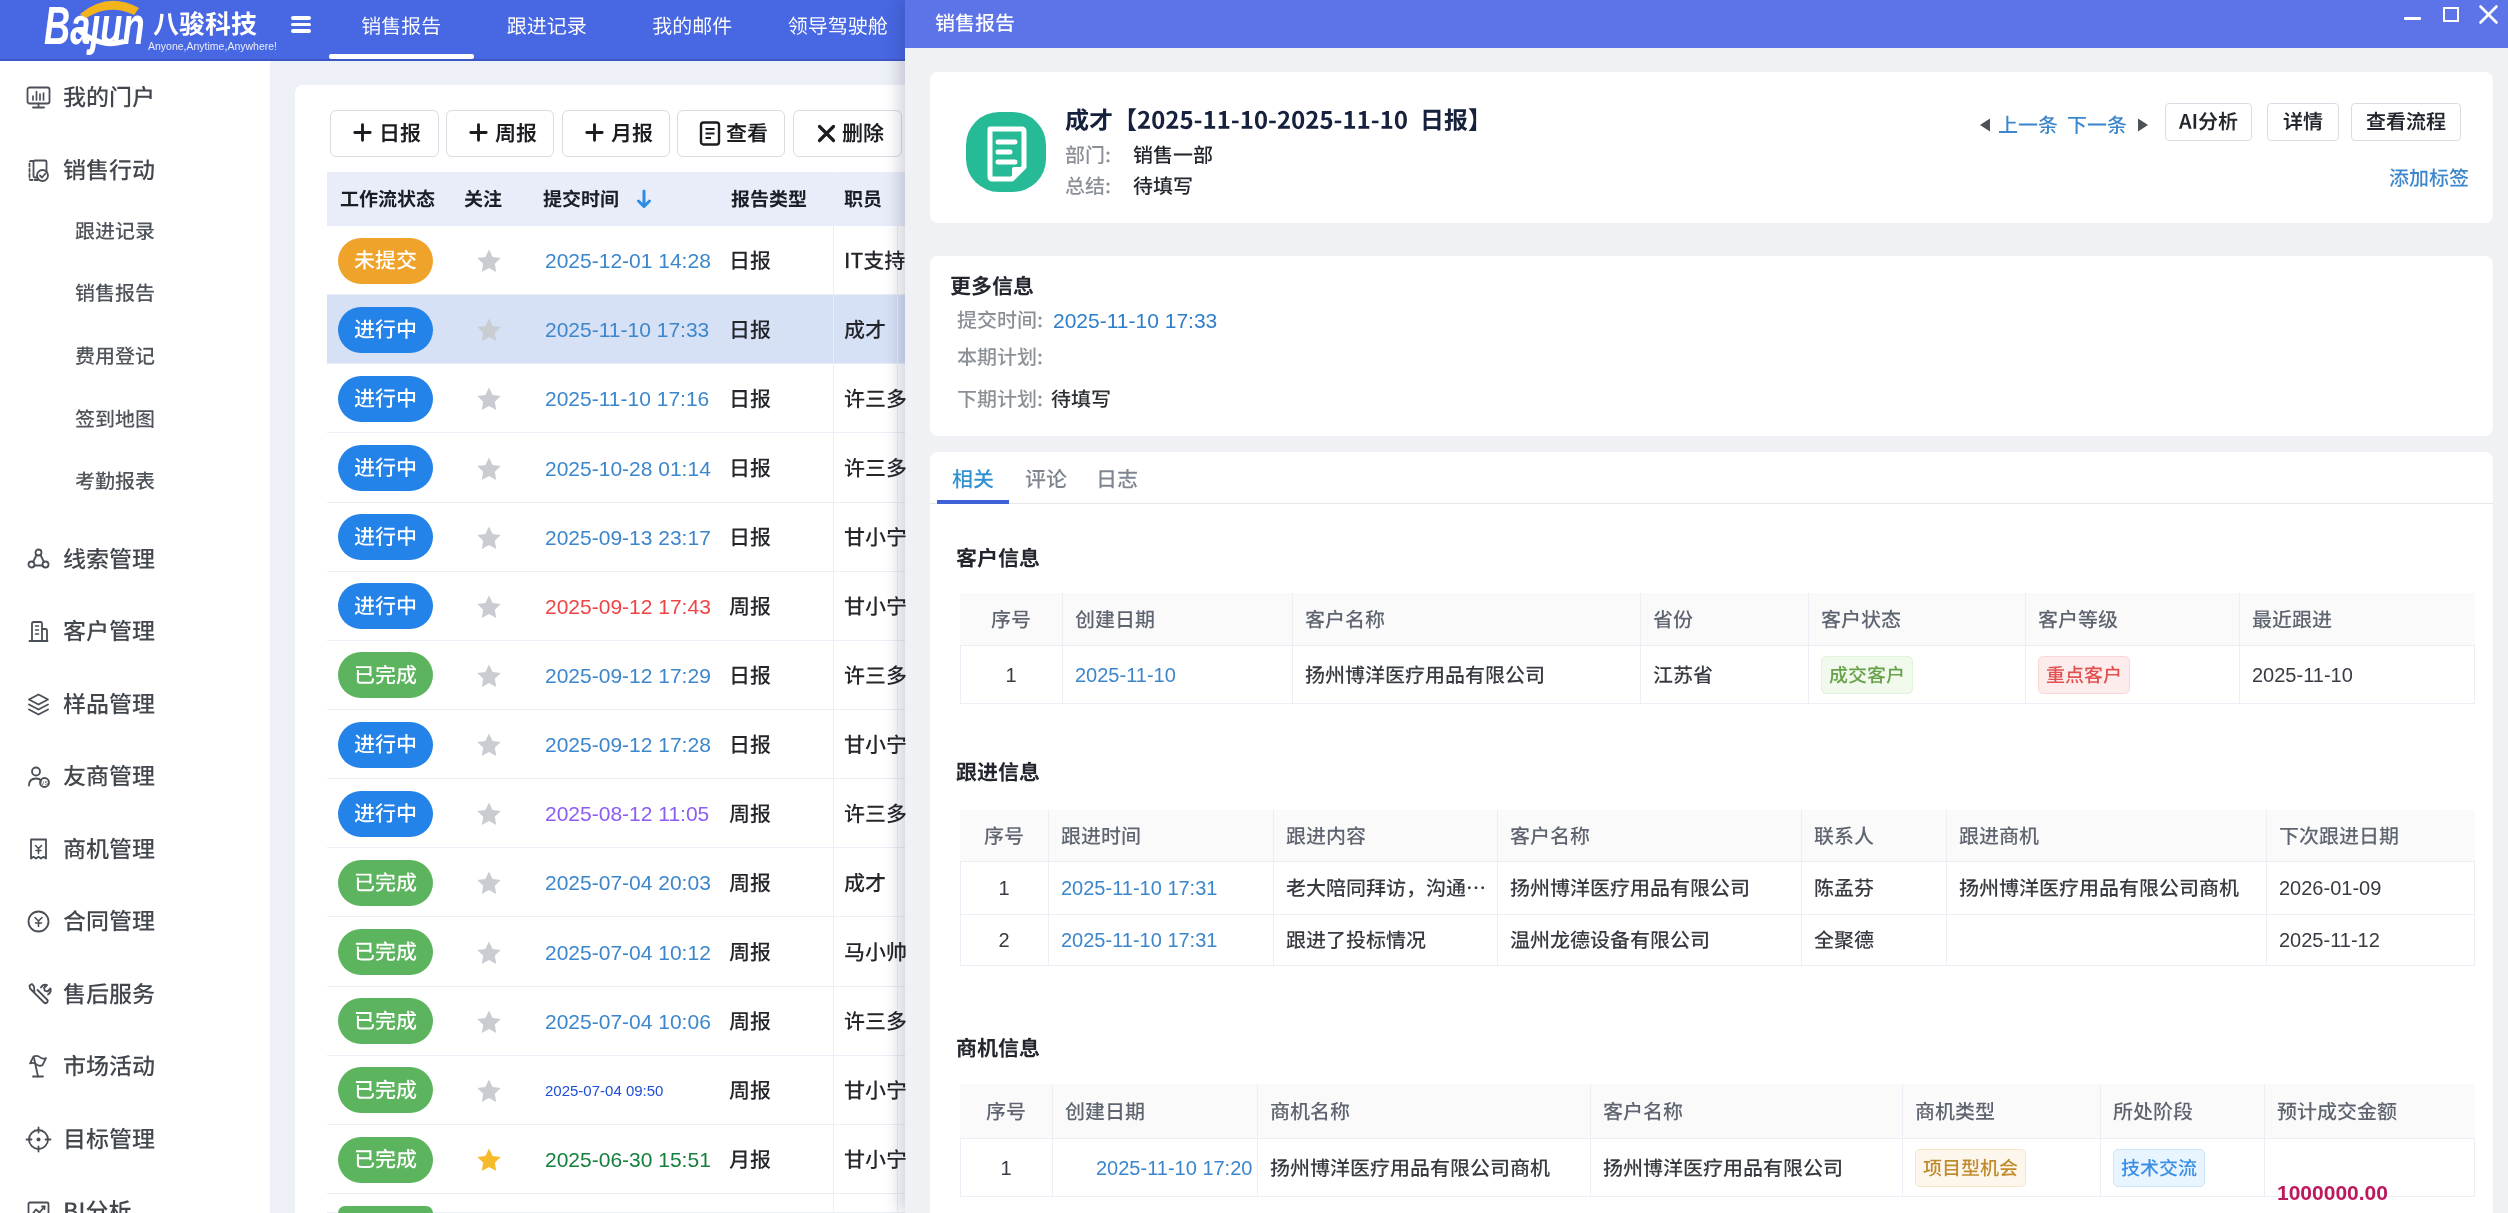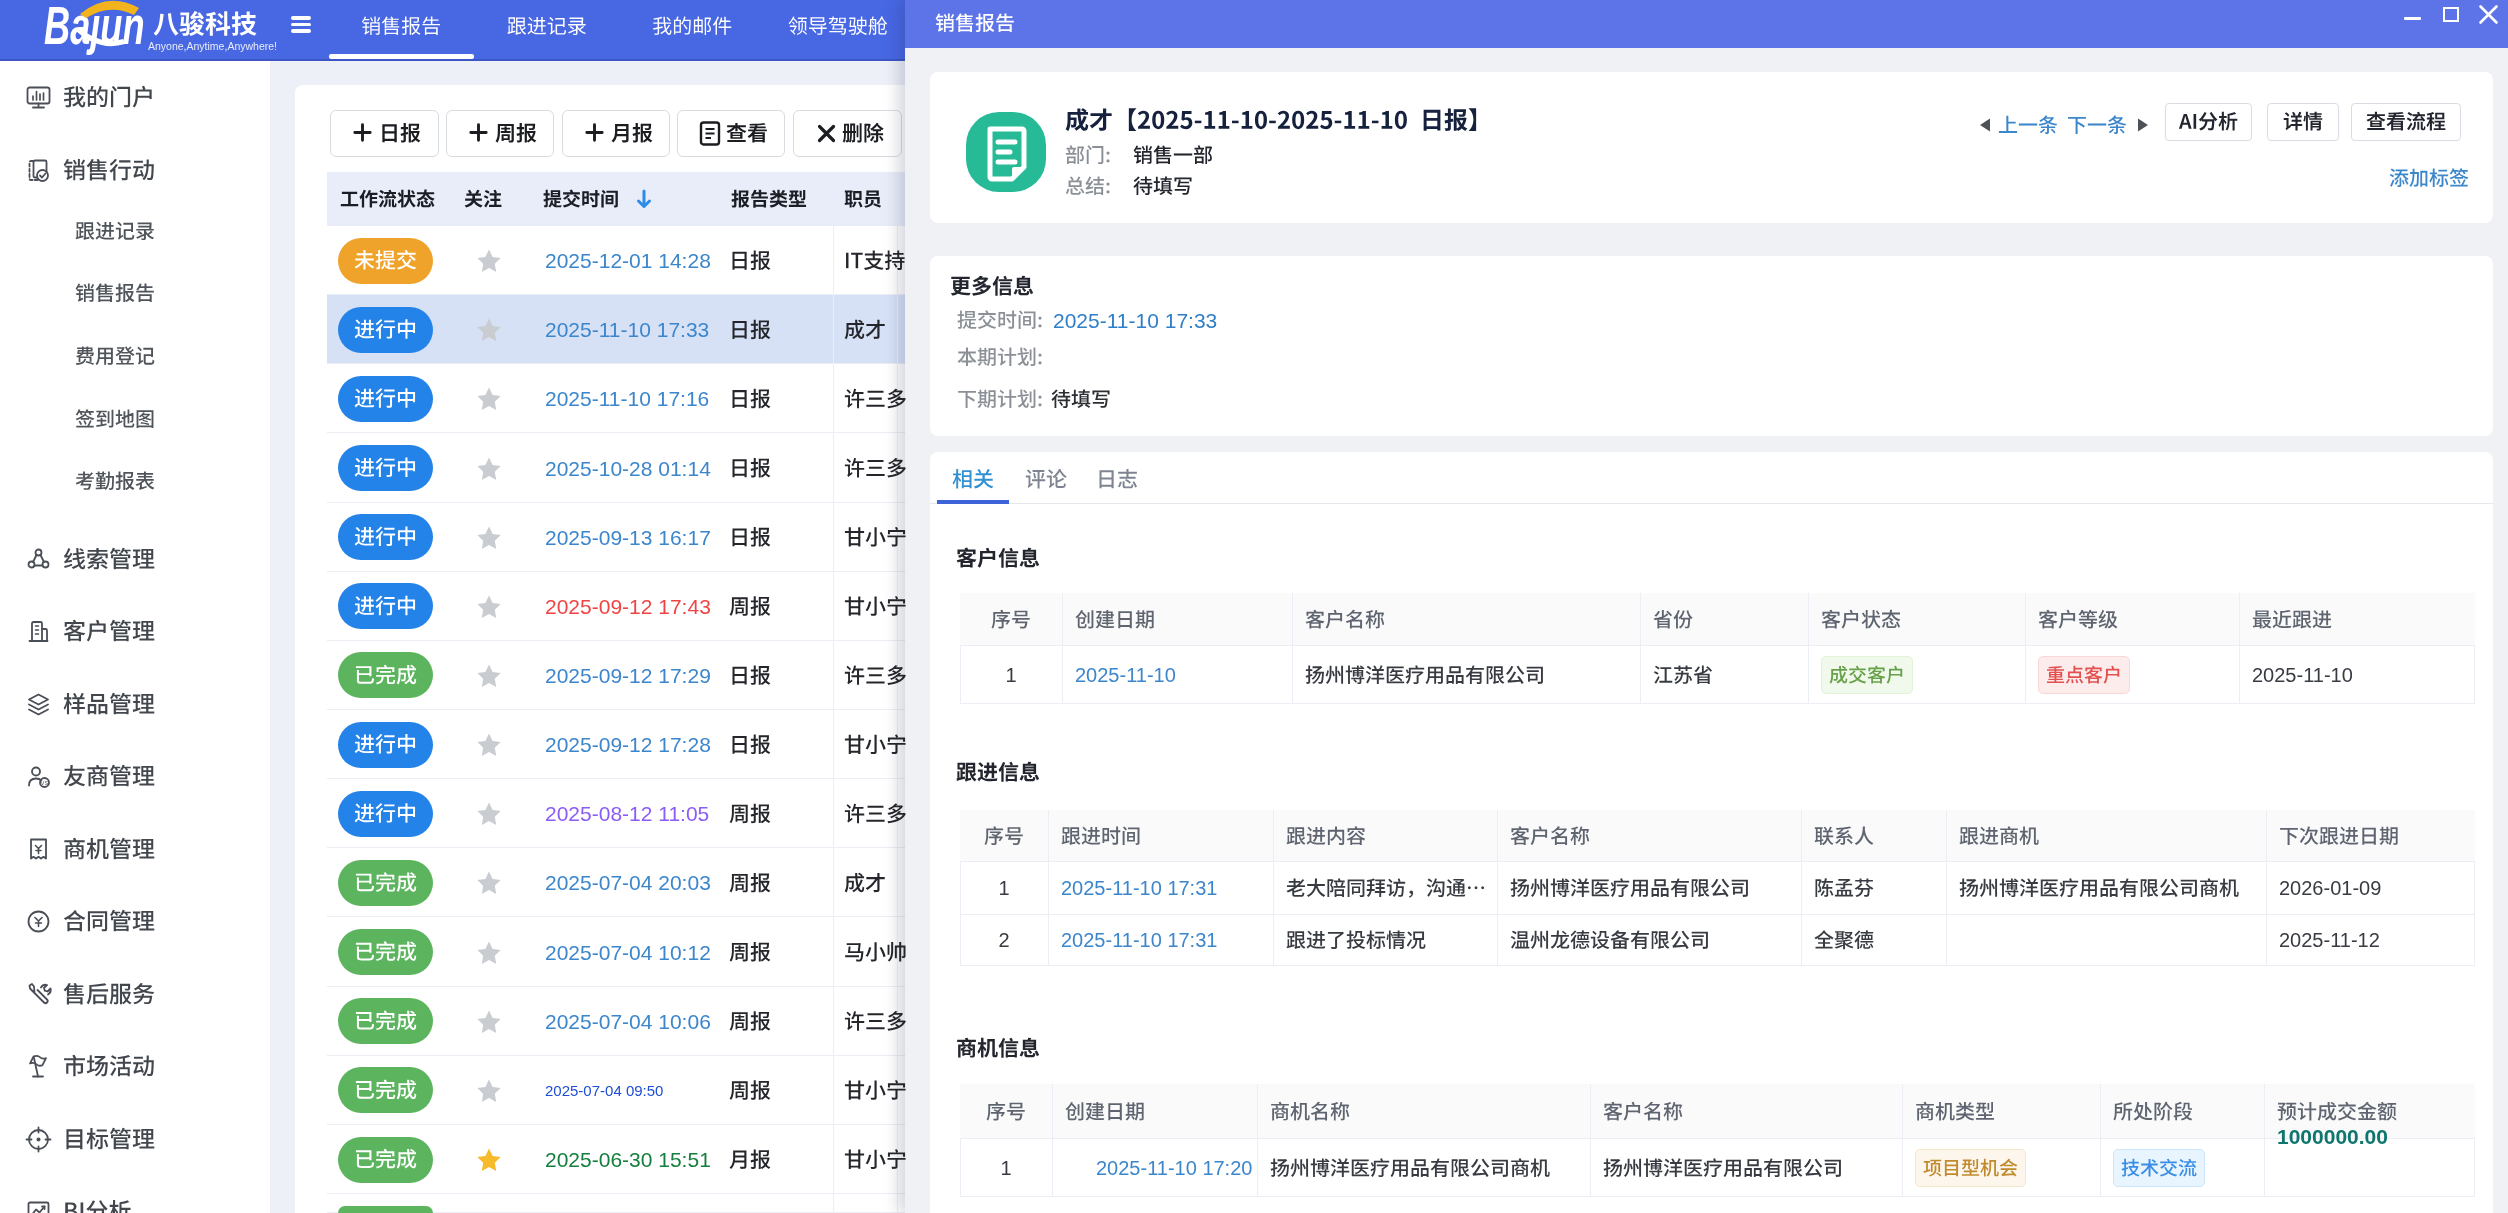--- a/index.html
+++ b/index.html
@@ -125,21 +125,21 @@
 <div style="position:absolute;left:338px;top:445.025px;width:95px;height:46px;background:#2383E8;border-radius:23px;"></div>
 <svg style="position:absolute;left:476px;top:455.525px" width="26" height="25" viewBox="0 0 26 25">
     <path d="M13 1.6l3.6 7.3 8.1 1.2-5.9 5.7 1.4 8.1L13 20.1 5.8 23.9l1.4-8.1-5.9-5.7 8.1-1.2z" fill="#C9CCD1"></path>
   </svg>
 <div style="position:absolute;left:545px;top:457.525px;white-space:nowrap;font-size:21px;color:#3C86CC;line-height:21px;">2025-10-28 01:14</div>
 <div style="position:absolute;left:327px;top:502.6px;width:578px;height:69.15px;background:#fff;border-bottom:1px solid #EBEEF5;"></div>
 <div style="position:absolute;left:338px;top:514.175px;width:95px;height:46px;background:#2383E8;border-radius:23px;"></div>
 <svg style="position:absolute;left:476px;top:524.675px" width="26" height="25" viewBox="0 0 26 25">
     <path d="M13 1.6l3.6 7.3 8.1 1.2-5.9 5.7 1.4 8.1L13 20.1 5.8 23.9l1.4-8.1-5.9-5.7 8.1-1.2z" fill="#C9CCD1"></path>
   </svg>
-<div style="position:absolute;left:545px;top:526.675px;white-space:nowrap;font-size:21px;color:#3C86CC;line-height:21px;">2025-09-13 16:17</div>
+<div style="position:absolute;left:545px;top:526.675px;white-space:nowrap;font-size:21px;color:#3C86CC;line-height:21px;">2025-09-13 23:17</div>
 <div style="position:absolute;left:327px;top:571.75px;width:578px;height:69.15px;background:#fff;border-bottom:1px solid #EBEEF5;"></div>
 <div style="position:absolute;left:338px;top:583.325px;width:95px;height:46px;background:#2383E8;border-radius:23px;"></div>
 <svg style="position:absolute;left:476px;top:593.825px" width="26" height="25" viewBox="0 0 26 25">
     <path d="M13 1.6l3.6 7.3 8.1 1.2-5.9 5.7 1.4 8.1L13 20.1 5.8 23.9l1.4-8.1-5.9-5.7 8.1-1.2z" fill="#C9CCD1"></path>
   </svg>
 <div style="position:absolute;left:545px;top:595.825px;white-space:nowrap;font-size:21px;color:#ef4444;line-height:21px;">2025-09-12 17:43</div>
 <div style="position:absolute;left:327px;top:640.9px;width:578px;height:69.15px;background:#fff;border-bottom:1px solid #EBEEF5;"></div>
 <div style="position:absolute;left:338px;top:652.475px;width:95px;height:46px;background:#5CB55E;border-radius:23px;"></div>
 <svg style="position:absolute;left:476px;top:662.975px" width="26" height="25" viewBox="0 0 26 25">
     <path d="M13 1.6l3.6 7.3 8.1 1.2-5.9 5.7 1.4 8.1L13 20.1 5.8 23.9l1.4-8.1-5.9-5.7 8.1-1.2z" fill="#C9CCD1"></path>
@@ -252,21 +252,21 @@
 <div style="position:absolute;left:1052px;top:1084px;width:1px;height:113px;background:#EBEEF5;"></div>
 <div style="position:absolute;left:1257px;top:1084px;width:1px;height:113px;background:#EBEEF5;"></div>
 <div style="position:absolute;left:1590px;top:1084px;width:1px;height:113px;background:#EBEEF5;"></div>
 <div style="position:absolute;left:1902px;top:1084px;width:1px;height:113px;background:#EBEEF5;"></div>
 <div style="position:absolute;left:2100px;top:1084px;width:1px;height:113px;background:#EBEEF5;"></div>
 <div style="position:absolute;left:2264px;top:1084px;width:1px;height:113px;background:#EBEEF5;"></div>
 <div style="position:absolute;left:1006px;transform:translateX(-50%);top:1158px;white-space:nowrap;font-size:20px;color:#383C42;line-height:20px;">1</div>
 <div style="position:absolute;left:1065px;top:1158px;white-space:nowrap;font-size:20px;color:#3C86CC;line-height:20px;margin-left:31px;">2025-11-10 17:20</div>
 <div style="position:absolute;left:1915px;top:1149px;width:111px;height:38px;background:#FDF6EC;border:1px solid #F5E5CB;border-radius:5px;"></div>
 <div style="position:absolute;left:2113px;top:1149px;width:92px;height:38px;background:#E8F4FE;border:1px solid #CDE5F9;border-radius:5px;"></div>
-<div style="position:absolute;left:2277px;top:1126px;white-space:nowrap;font-size:21px;color:#0f766e;line-height:21px;font-weight:bold;">1000000.00</div>
+<div style="position:absolute;left:2277px;top:1182px;white-space:nowrap;font-size:21px;color:#be185d;line-height:21px;font-weight:bold;">1000000.00</div>
 <svg style="position:absolute;left:0;top:0;pointer-events:none" width="2508" height="1213" viewBox="0 0 2508 1213">
     <defs>
       <path id="g0" d="M277 758 410 747Q400 633 382 516Q365 398 332 286Q300 174 246 78Q193 -18 111 -88Q102 -74 86 -56Q70 -38 53 -21Q36 -4 23 7Q97 68 144 154Q191 239 218 340Q245 442 258 549Q271 656 277 758ZM694 781Q695 768 698 723Q701 678 710 611Q719 544 738 464Q756 385 787 302Q818 220 866 142Q914 65 981 3Q949 -15 922 -37Q894 -59 875 -84Q806 -16 756 68Q707 152 674 242Q642 333 622 420Q603 507 594 580Q584 654 580 704Q577 755 575 772Z"></path>
       <path id="g1" d="M307 384H418Q418 384 418 376Q417 367 417 356Q417 346 416 339Q410 214 403 135Q396 56 386 13Q375 -30 360 -47Q343 -68 324 -76Q305 -84 281 -88Q260 -91 226 -91Q192 -91 154 -90Q153 -66 144 -36Q135 -7 122 14Q155 11 184 10Q213 9 228 9Q251 9 264 21Q275 33 282 70Q290 107 296 178Q302 250 307 366ZM20 167Q70 175 136 188Q202 202 271 217L280 120Q219 105 157 91Q95 77 41 64ZM53 810H314V703H53ZM283 810H393Q391 752 388 688Q384 624 380 560Q375 497 371 440Q367 384 361 340L251 341Q256 387 262 444Q267 502 271 564Q275 627 278 690Q282 753 283 810ZM85 648 194 642Q191 583 186 518Q181 452 176 391Q170 330 164 284H56Q63 331 69 394Q75 456 79 523Q83 590 85 648ZM91 384H328V284H91ZM708 770 797 814Q825 780 856 740Q888 699 916 661Q943 623 960 592L864 541Q849 571 823 610Q797 650 766 692Q736 734 708 770ZM468 548Q466 560 460 578Q453 597 446 617Q439 637 433 651Q446 655 459 665Q472 675 486 691Q495 701 515 727Q535 753 558 788Q581 823 599 861L714 828Q675 765 626 704Q577 644 531 604V602Q531 602 522 596Q512 591 500 582Q487 574 478 565Q468 556 468 548ZM468 548 464 632 517 666 836 695Q841 673 848 647Q854 621 860 604Q765 594 700 586Q636 579 594 574Q553 568 528 564Q504 560 490 556Q477 553 468 548ZM607 419 712 391Q675 307 613 236Q551 165 481 120Q472 130 458 145Q444 160 428 175Q413 190 401 199Q468 236 523 293Q578 350 607 419ZM794 332H816L836 336L911 304Q873 195 804 117Q736 39 644 -12Q553 -62 445 -92Q437 -71 420 -44Q402 -16 385 2Q456 17 521 45Q586 73 640 113Q693 153 733 204Q773 254 794 315ZM604 284Q635 216 686 161Q738 106 810 67Q882 28 971 8Q959 -2 946 -20Q932 -37 920 -56Q908 -74 899 -89Q805 -62 732 -13Q658 36 604 105Q549 174 512 260ZM594 332H822V240H522ZM710 514 789 570Q820 547 853 517Q886 487 916 458Q947 428 966 404L882 340Q864 364 835 394Q806 425 773 456Q740 487 710 514ZM571 558 673 516Q645 484 611 448Q577 413 541 381Q505 349 474 325Q465 336 452 352Q438 367 423 383Q408 399 396 408Q442 437 490 478Q538 518 571 558Z"></path>
       <path id="g2" d="M185 756H301V-89H185ZM33 568H433V457H33ZM191 523 261 493Q247 439 227 381Q207 323 183 266Q159 210 132 160Q105 110 76 73Q67 99 50 132Q34 164 20 187Q46 217 72 258Q97 298 120 344Q143 390 161 436Q179 482 191 523ZM363 841 430 743Q378 724 318 709Q257 694 194 684Q131 673 72 666Q69 686 59 712Q49 739 40 759Q98 768 156 780Q214 793 268 808Q322 824 363 841ZM298 451Q308 442 326 422Q345 402 366 378Q388 353 406 332Q424 312 431 302L362 208Q353 228 338 254Q324 281 307 309Q290 337 274 362Q258 387 246 403ZM738 851H857V-88H738ZM416 205 956 298 975 185 435 91ZM481 722 559 789Q587 769 616 744Q646 719 672 693Q699 667 714 645L630 570Q617 592 592 619Q567 646 538 673Q509 700 481 722ZM444 458 521 527Q550 507 582 482Q614 456 642 430Q669 403 686 382L604 304Q589 327 562 354Q535 382 504 409Q473 436 444 458Z"></path>
       <path id="g3" d="M386 707H945V596H386ZM403 476H831V368H403ZM601 850H720V417H601ZM533 390Q588 251 701 152Q814 54 984 13Q971 0 956 -18Q941 -36 928 -56Q916 -75 907 -91Q727 -38 610 76Q494 190 425 359ZM818 476H841L861 480L938 449Q908 338 856 251Q805 164 734 99Q664 34 578 -12Q491 -58 392 -87Q386 -72 375 -52Q364 -31 352 -12Q339 8 328 21Q418 42 498 80Q577 118 641 173Q705 228 750 300Q796 371 818 457ZM27 342Q71 351 127 364Q183 376 244 392Q306 407 366 422L381 312Q299 289 214 266Q128 244 58 227ZM40 659H373V548H40ZM156 850H274V43Q274 0 264 -24Q255 -49 229 -63Q204 -76 167 -80Q130 -84 76 -84Q73 -61 63 -30Q53 2 42 25Q72 24 100 24Q127 24 137 24Q156 24 156 44Z"></path>
       <path id="g4" d="M178 837 243 818Q225 764 198 712Q172 659 141 612Q110 566 75 530Q72 538 66 551Q59 564 52 577Q44 590 37 597Q82 642 119 705Q156 768 178 837ZM154 720H410V649H140ZM194 -67 184 0 210 30 390 124Q392 109 396 90Q400 72 404 60Q341 24 302 2Q263 -19 242 -32Q220 -46 210 -54Q200 -61 194 -67ZM106 547H393V479H106ZM62 344H415V275H62ZM194 -67Q191 -58 184 -46Q178 -35 172 -23Q165 -11 158 -4Q171 4 188 24Q206 45 206 77V528H275V13Q275 13 262 4Q250 -4 234 -17Q218 -30 206 -44Q194 -57 194 -67ZM496 377H889V312H496ZM496 203H890V139H496ZM452 554H887V484H520V-80H452ZM855 555H924V14Q924 -15 916 -32Q908 -49 887 -58Q866 -67 830 -69Q795 -71 737 -71Q735 -57 728 -37Q722 -17 714 -3Q756 -4 790 -4Q825 -4 836 -3Q846 -3 850 1Q855 5 855 15ZM656 841H726V507H656ZM438 777 497 805Q517 777 536 744Q556 712 572 680Q588 649 596 624L533 592Q526 617 510 649Q495 681 476 714Q458 748 438 777ZM887 812 953 783Q927 734 897 682Q867 631 840 595L783 622Q800 647 820 680Q839 713 857 748Q875 783 887 812Z"></path>
       <path id="g5" d="M466 821 534 841Q554 811 573 774Q592 736 600 709L528 685Q520 712 502 750Q485 789 466 821ZM215 28H788V-34H215ZM216 605H831V551H216ZM216 482H834V429H216ZM174 223H843V-82H766V160H248V-82H174ZM250 842 320 820Q292 758 254 698Q216 637 172 584Q129 531 85 491Q80 497 70 508Q61 519 50 530Q40 541 32 547Q75 583 116 630Q157 677 192 732Q226 786 250 842ZM506 702H579V320H506ZM249 730H879V673H249V255H175V670L235 730ZM212 354H902V295H212Z"></path>
       <path id="g6" d="M475 464H871V395H475ZM588 426Q622 330 676 244Q731 157 804 90Q877 24 963 -14Q955 -21 945 -32Q935 -44 926 -56Q917 -67 911 -77Q822 -33 748 40Q673 113 616 208Q560 302 523 409ZM851 464H865L879 466L928 450Q904 336 854 234Q804 133 729 52Q654 -29 554 -82Q546 -69 531 -53Q516 -37 503 -27Q574 9 632 60Q689 110 733 172Q777 235 806 305Q836 375 851 448ZM820 806H896Q896 806 896 794Q896 782 895 774Q891 668 883 619Q875 570 858 553Q845 539 828 534Q810 529 785 527Q761 526 717 526Q673 527 623 530Q622 544 616 562Q611 579 602 592Q635 590 666 588Q697 587 720 586Q743 586 753 586Q769 586 778 588Q788 589 795 594Q802 602 806 624Q811 646 814 688Q818 729 820 795ZM32 311Q77 322 133 337Q189 352 252 370Q315 387 377 405L386 333Q299 307 212 280Q124 254 52 234ZM47 638H379V565H47ZM189 840H265V14Q265 -21 256 -39Q246 -57 224 -66Q203 -75 166 -78Q128 -80 68 -80Q66 -65 59 -44Q52 -24 44 -8Q86 -9 121 -9Q156 -9 166 -9Q179 -8 184 -4Q189 1 189 13ZM423 806H843V736H498V-78H423Z"></path>
       <path id="g7" d="M61 469H942V399H61ZM222 696H868V627H222ZM226 38H786V-32H226ZM483 840H561V428H483ZM185 299H826V-87H748V230H260V-89H185ZM248 832 323 813Q302 752 272 693Q243 634 210 582Q176 531 141 491Q134 497 122 505Q109 513 96 520Q82 528 73 532Q128 587 174 667Q219 747 248 832Z"></path>

